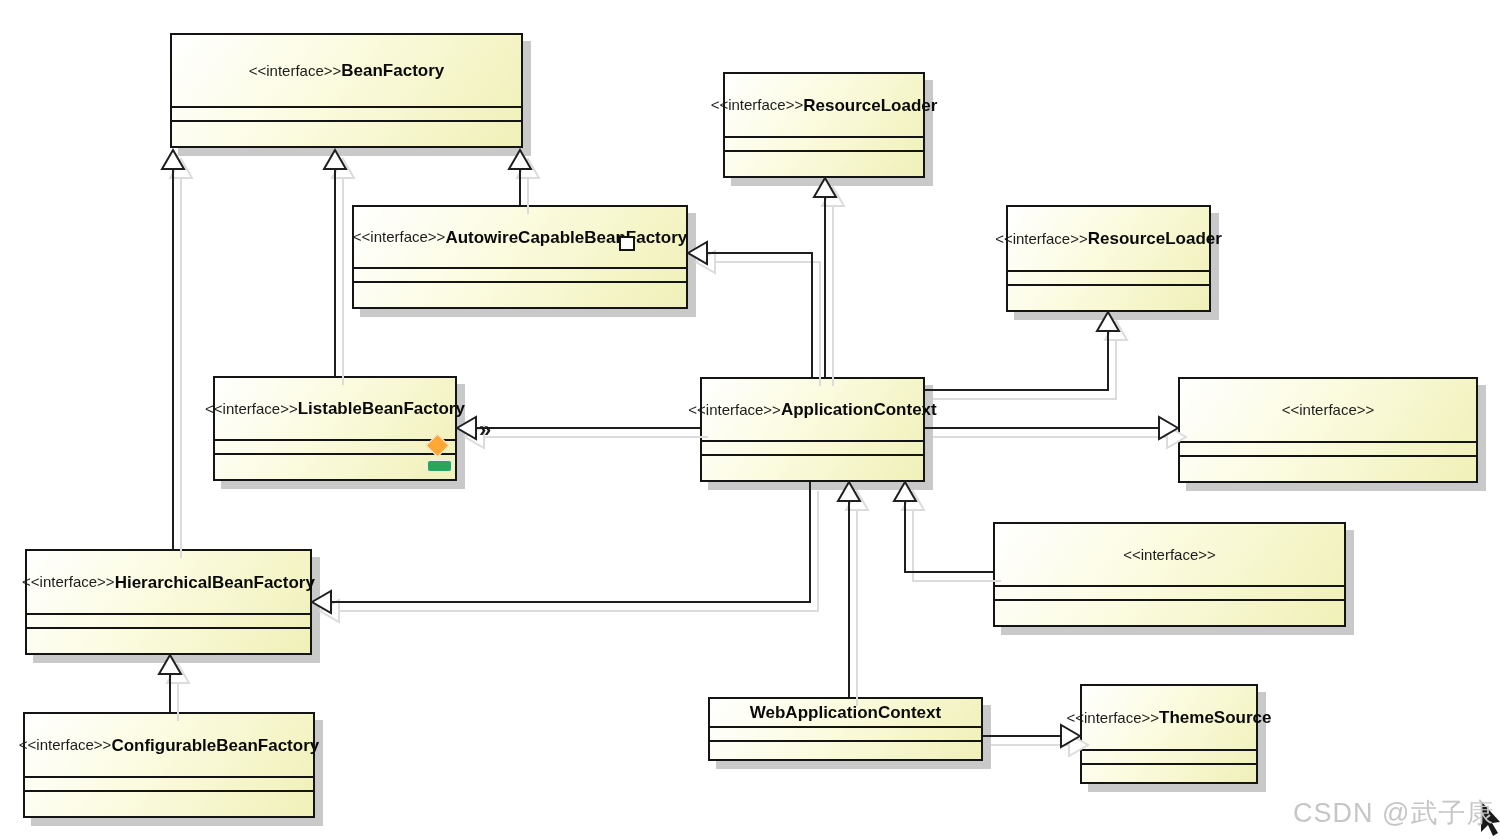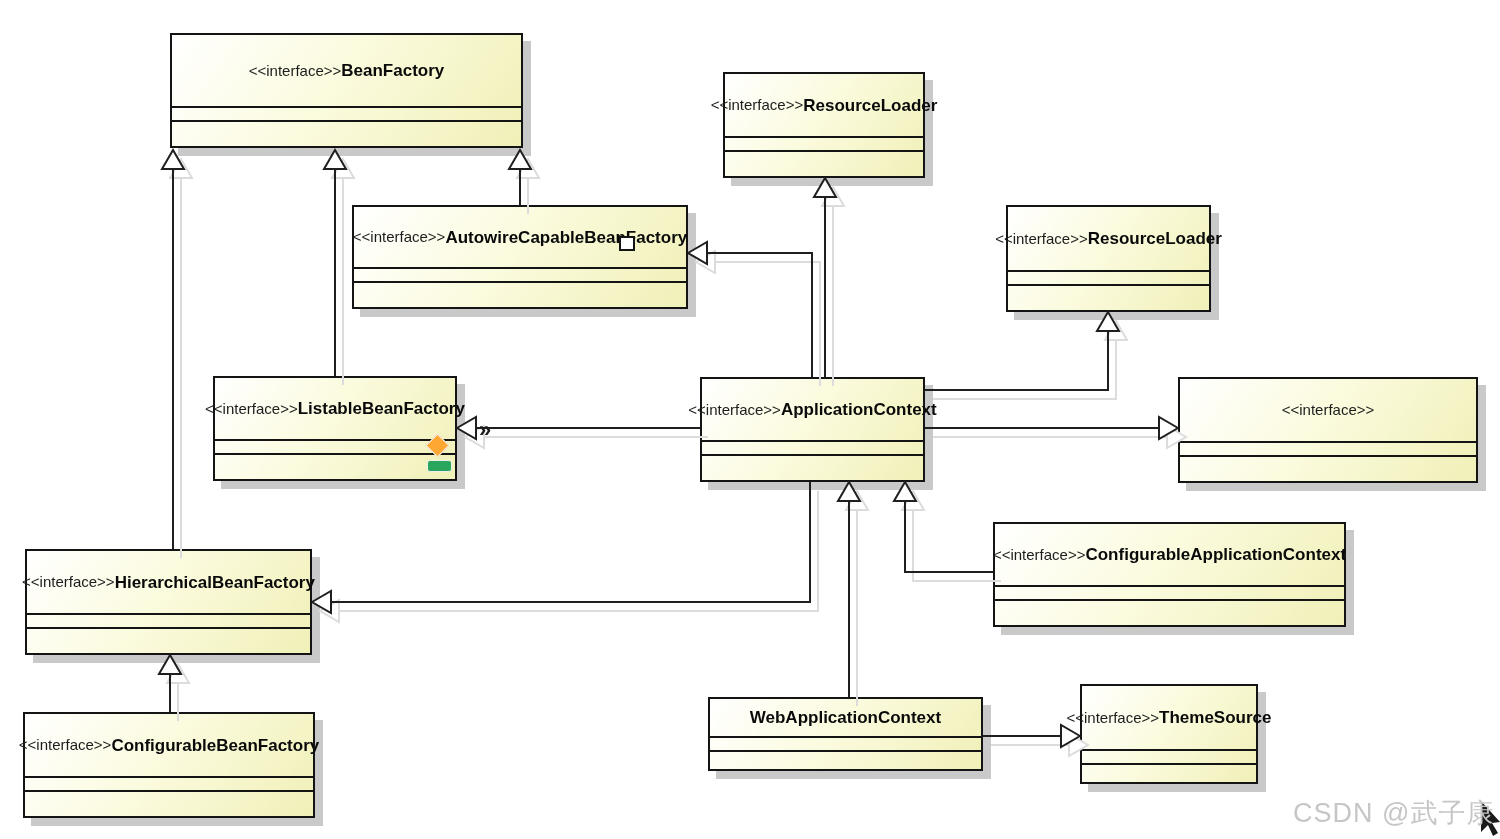--- a/index.html
+++ b/index.html
@@ -104,21 +104,20 @@
   <div class="box-title">
     <span class="stereotype">&lt;&lt;interface&gt;&gt;</span>
   </div>
   <div class="compartment attrs"></div>
   <div class="compartment methods"></div>
 </div>
 
 <div class="uml-box" style="left:993px;top:522px;width:353px;height:105px;">
   <div class="box-title">
     <span class="stereotype">&lt;&lt;interface&gt;&gt;</span>
-    <span class="classname">ConfigurableApplicationContext</span>
   </div>
   <div class="compartment attrs"></div>
   <div class="compartment methods"></div>
 </div>
 
 <div class="uml-box" style="left:25px;top:549px;width:287px;height:106px;">
   <div class="box-title">
     <span class="stereotype">&lt;&lt;interface&gt;&gt;</span>
     <span class="classname">HierarchicalBeanFactory</span>
   </div>
@@ -128,21 +127,21 @@
 
 <div class="uml-box" style="left:23px;top:712px;width:292px;height:106px;">
   <div class="box-title">
     <span class="stereotype">&lt;&lt;interface&gt;&gt;</span>
     <span class="classname">ConfigurableBeanFactory</span>
   </div>
   <div class="compartment attrs"></div>
   <div class="compartment methods"></div>
 </div>
 
-<div class="uml-box" style="left:708px;top:697px;width:275px;height:74px;">
+<div class="uml-box" style="left:708px;top:697px;width:275px;height:64px;">
   <div class="box-title">
     <span class="stereotype"></span>
     <span class="classname">WebApplicationContext</span>
   </div>
   <div class="compartment attrs"></div>
   <div class="compartment methods-short" style="border-top:2px solid #141414;"></div>
 </div>
 
 <div class="uml-box" style="left:1080px;top:684px;width:178px;height:100px;">
   <div class="box-title">

